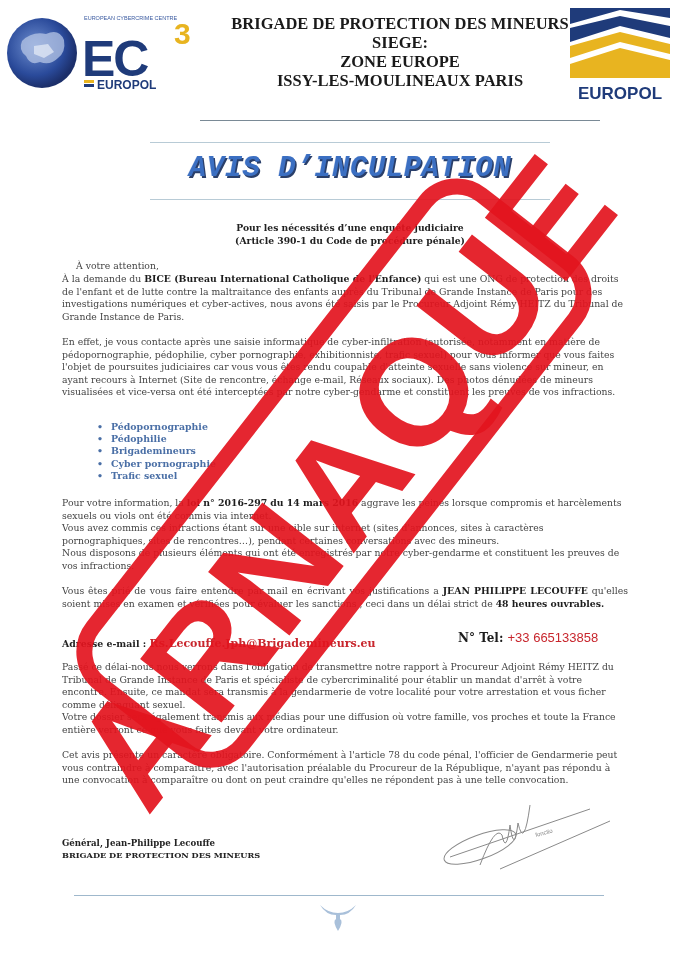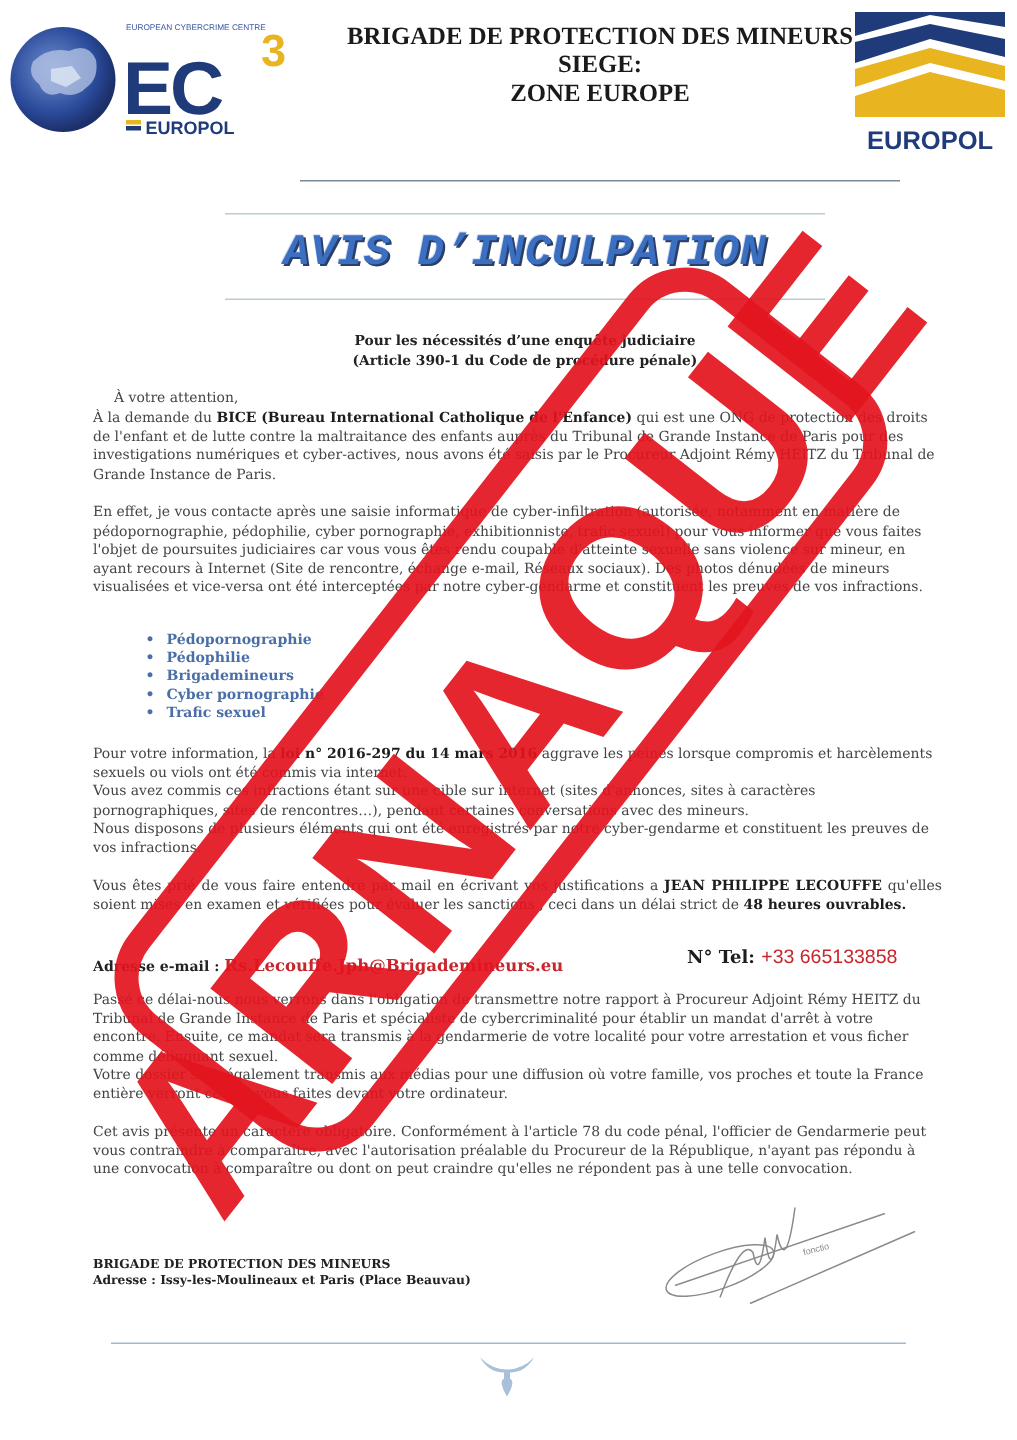--- a/index.html
+++ b/index.html
@@ -74,20 +74,21 @@
     <rect x="80" y="74" width="10" height="3" fill="#e8b420"></rect>
     <rect x="80" y="78" width="10" height="3" fill="#1f3b7a"></rect>
     <text x="93" y="83" font-family="Liberation Sans, sans-serif" font-weight="bold" font-size="12" fill="#1f3b7a">EUROPOL</text>
   </svg>
 </div>
 
 <div class="abs header-title">
   <div>BRIGADE DE PROTECTION DES MINEURS</div>
   <div>SIEGE:</div>
   <div>ZONE EUROPE</div>
+  <div>ISSY-LES-MOULINEAUX PARIS</div>
 </div>
 
 <div class="abs europol-logo">
   <svg width="108" height="100" viewBox="0 0 108 100">
     <rect x="2" y="2" width="104" height="72" fill="#ffffff"></rect>
     <path d="M4 4 H104 V14 L54 6 L4 20 Z" fill="#1f3b7a"></path>
     <path d="M4 24 L54 12 L104 22 V34 L54 22 L4 38 Z" fill="#1f3b7a"></path>
     <path d="M4 42 L54 28 L104 40 V50 L54 38 L4 54 Z" fill="#e8b420"></path>
     <path d="M4 60 L54 44 L104 56 V74 H4 Z" fill="#e8b420"></path>
     <text x="54" y="95" text-anchor="middle" font-family="Liberation Sans, sans-serif" font-weight="bold" font-size="17" fill="#1f3b7a">EUROPOL</text>
@@ -148,22 +149,22 @@
   <svg width="180" height="80" viewBox="0 0 180 80" fill="none" stroke="#8a8a8a" stroke-width="1">
     <ellipse cx="40" cy="52" rx="38" ry="12" transform="rotate(-20 40 52)"></ellipse>
     <path d="M10 62 L150 14"></path>
     <path d="M40 70 Q55 30 62 40 Q66 60 70 30 Q74 60 78 28 Q84 55 90 10"></path>
     <path d="M60 74 L170 26"></path>
     <text x="96" y="42" font-size="6" fill="#888" stroke="none" font-family="Liberation Sans, sans-serif" transform="rotate(-15 96 42)">fonctio</text>
   </svg>
 </div>
 
 <div class="abs sig-block">
+  <div class="sig-line1">Général, Jean-Philippe Lecouffe</div>
   <div class="sig-line3">BRIGADE DE PROTECTION DES MINEURS</div>
-  <div class="sig-line4">Adresse : Issy-les-Moulineaux et Paris (Place Beauvau)</div>
 </div>
 
 <div class="abs rule-bottom"></div>
 
 <div class="abs ornament">
   <svg width="40" height="32" viewBox="0 0 40 32">
     <path d="M2 4 Q10 12 20 12 Q30 12 38 4 Q32 14 22 14 L22 18 Q26 20 20 30 Q14 20 18 18 L18 14 Q8 14 2 4Z" fill="#a9c0da"></path>
   </svg>
 </div>
 

